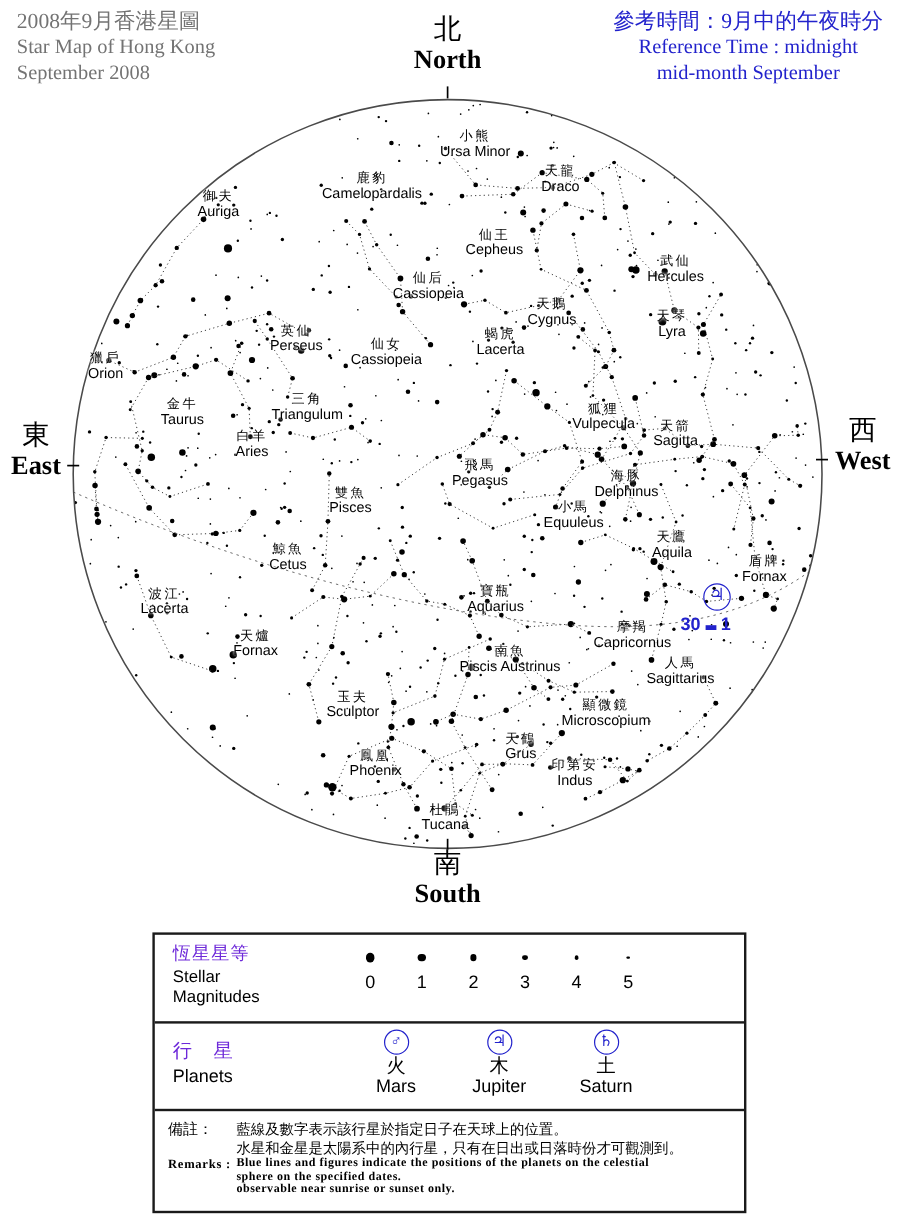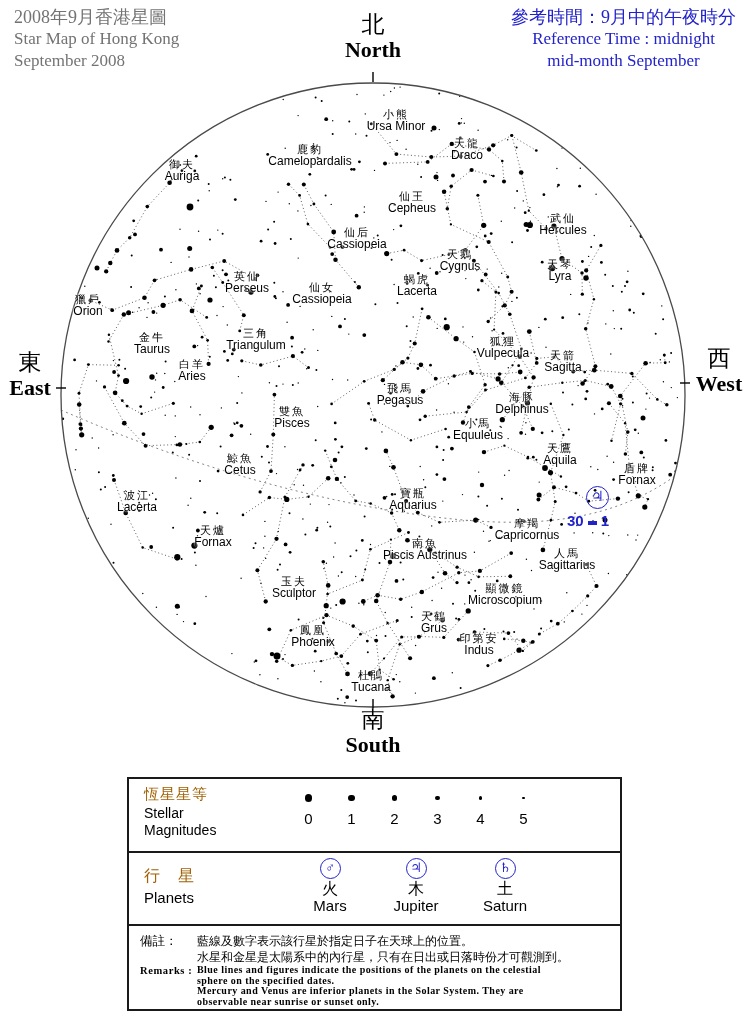--- a/index.html
+++ b/index.html
@@ -33,21 +33,21 @@
         background:rgba(255,255,255,.0);}
   #jupiter-dates{position:absolute;left:567px;top:512px;display:flex;align-items:center;gap:4px;
         color:#2222cc;font-family:"Liberation Sans","DejaVu Sans",sans-serif;font-size:15px;font-weight:bold;}
   #jupiter-dates .bar{display:inline-block;width:9px;height:4px;background:#2222cc;margin-top:4px;}
   
   #legend{position:absolute;left:127px;top:777px;width:491px;height:230px;border:2px solid #1a1a1a;background:#fff;}
   .lrow{position:relative;box-sizing:border-box;}
   #lrow-mag{height:72px;}
   #lrow-planets{height:73px;border-top:2px solid #1a1a1a;}
   #lrow-remarks{height:81px;border-top:2px solid #1a1a1a;}
-  .llabel-zh{position:absolute;left:15px;font-size:15px;letter-spacing:1px;color:#a16207;}
+  .llabel-zh{position:absolute;left:15px;font-size:15px;letter-spacing:1px;color:#6d28d9;}
   .llabel-en{position:absolute;left:15px;font-family:"Liberation Sans","DejaVu Sans",sans-serif;
              font-size:14px;color:#000;}
   #mag-cols{position:absolute;left:158px;top:10px;display:flex;}
   .mag-col{width:43px;text-align:center;}
   .mag-dot-wrap{height:18px;display:flex;align-items:center;justify-content:center;}
   .mag-dot{display:inline-block;background:#000;border-radius:50%;}
   .mag-num{display:block;margin-top:3px;font-family:"Liberation Sans","DejaVu Sans",sans-serif;font-size:15px;}
   .planet-col{position:absolute;top:5px;width:46px;text-align:center;}
   .planet-sym{display:inline-block;width:19px;height:19px;border:1.5px solid #2222cc;border-radius:50%;
               color:#2222cc;font-size:13px;font-weight:bold;line-height:18px;}
@@ -1116,21 +1116,21 @@
       <span class="en">Orion</span>
     </div>
     <div class="const-label" style="left:152px;top:331px">
       <span class="zh">金牛</span>
       <span class="en">Taurus</span>
     </div>
     <div class="const-label" style="left:256px;top:327px">
       <span class="zh">三角</span>
       <span class="en">Triangulum</span>
     </div>
-    <div class="const-label" style="left:192px;top:358px">
+    <div class="const-label" style="left:210px;top:358px">
       <span class="zh">白羊</span>
       <span class="en">Aries</span>
     </div>
     <div class="const-label" style="left:503px;top:335px">
       <span class="zh">狐狸</span>
       <span class="en">Vulpecula</span>
     </div>
     <div class="const-label" style="left:563px;top:349px">
       <span class="zh">天箭</span>
       <span class="en">Sagitta</span>
@@ -1302,17 +1302,16 @@
       </div>
   </div>
   <div class="lrow" id="lrow-remarks">
     <span id="remarks-zh-label">備註：</span>
     <span id="remarks-en-label">Remarks :</span>
     <div id="remarks-text">
         <div class="remark-zh">藍線及數字表示該行星於指定日子在天球上的位置。</div>
         <div class="remark-zh">水星和金星是太陽系中的內行星，只有在日出或日落時份才可觀測到。</div>
         <div class="remark-en">Blue lines and figures indicate the positions of the planets on the celestial</div>
         <div class="remark-en">sphere on the specified dates.</div>
-        <div class="remark-en">Mercury and Venus are inferior planets in the Solar System.  They are</div>
         <div class="remark-en">observable near sunrise or sunset only.</div>
       </div>
   </div>
 </div>
 
 </body></html>

